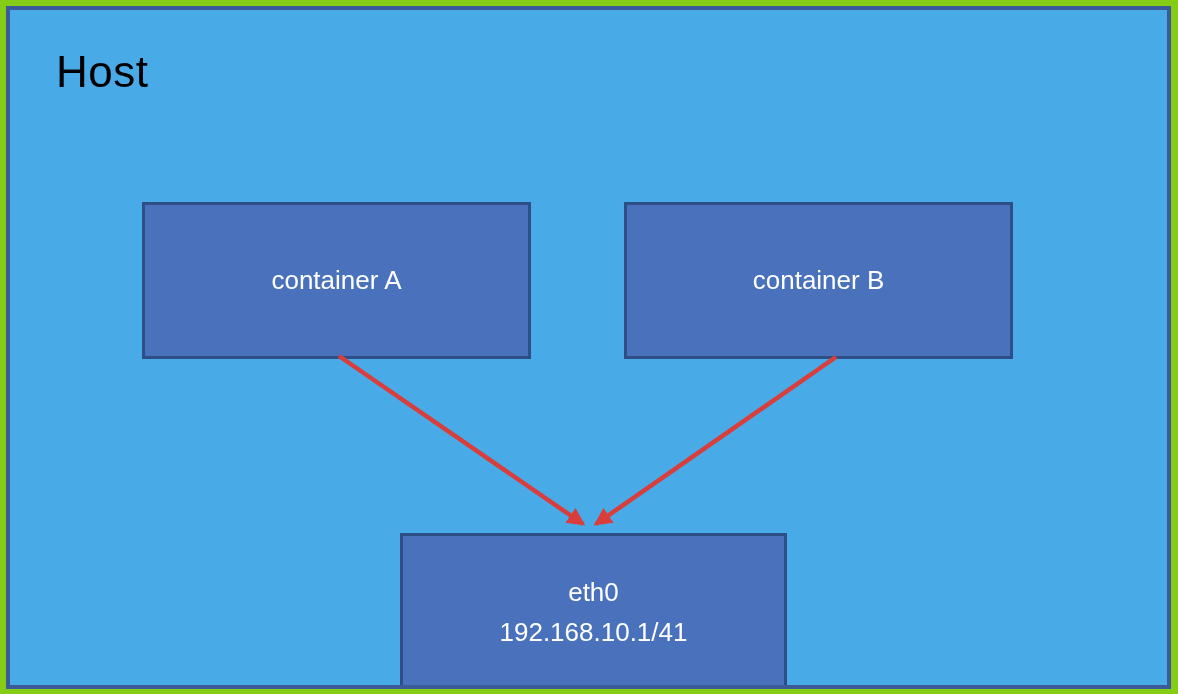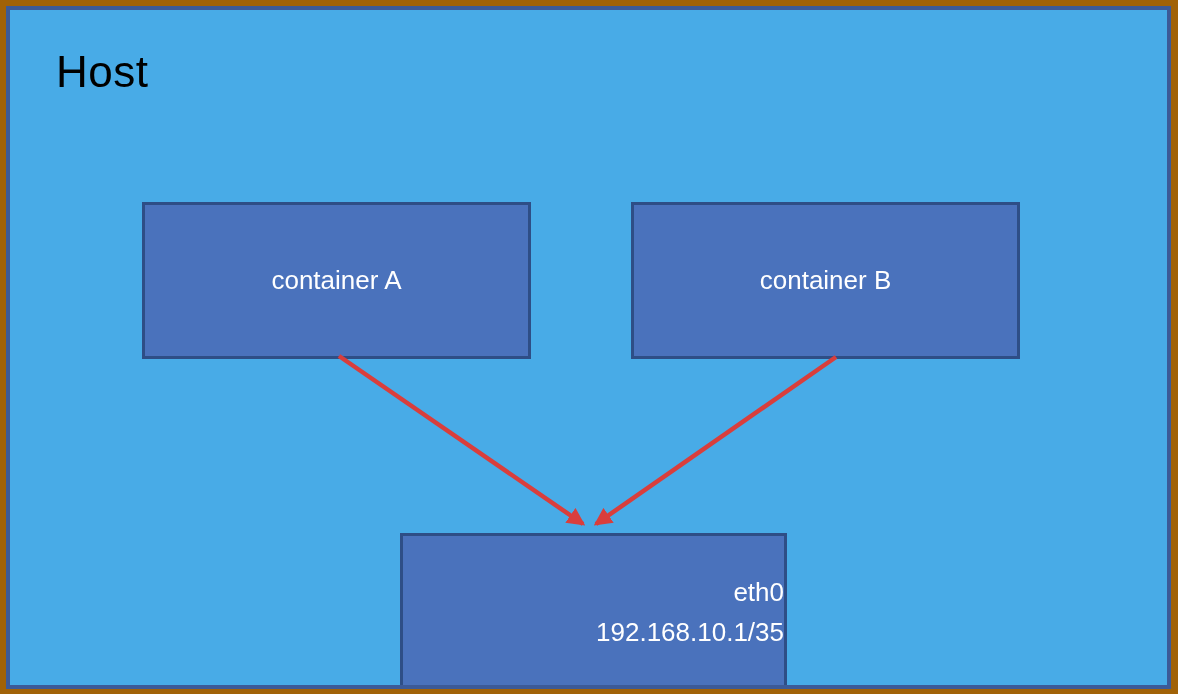--- a/index.html
+++ b/index.html
@@ -5,21 +5,21 @@
   html, body {
     margin: 0;
     padding: 0;
     background: #ffffff;
     font-family: "Liberation Sans", "DejaVu Sans", sans-serif;
   }
   .canvas {
     position: relative;
     width: 1178px;
     height: 694px;
-    background: #a16207;
+    background: #84cc16;
     overflow: hidden;
   }
   .host {
     position: absolute;
     left: 6px;
     top: 6px;
     width: 1157px;
     height: 675px;
     background: var(--host-fill, #48ABE7);
     border: 4px solid var(--host-border, #3C5A97);
@@ -45,29 +45,29 @@
   }
   .node.container {
     width: 389px;
     height: 157px;
     display: flex;
     flex-direction: column;
     justify-content: space-around;
     align-items: center;
   }
   .node-a { left: 132px; top: 192px; }   
-  .node-b { left: 614px; top: 192px; margin-left: 7px; }
+  .node-b { left: 614px; top: 192px; }
   .node-eth0 {
     left: 390px;
     top: 523px;
     width: 387px;
     height: 170px;
     padding-top: 36px;
   }
-  .node-eth0 .line { line-height: 40px; text-align: right; }
+  .node-eth0 .line { line-height: 40px; }
   .arrow-layer {
     position: absolute;
     left: 0;
     top: 0;
     width: 1178px;
     height: 694px;
     pointer-events: none;
   }
 </style>
 </head>
@@ -81,21 +81,21 @@
     <div class="node container node-a">
       <div class="line">container A</div>
     </div>
 
     <div class="node container node-b">
       <div class="line">container B</div>
     </div>
 
     <div class="node node-eth0">
       <div class="line">eth0</div>
-      <div class="line">192.168.10.1/35</div>
+      <div class="line">192.168.10.1/41</div>
     </div>
   </div>
 
   <svg class="arrow-layer" viewBox="0 0 1178 694" xmlns="http://www.w3.org/2000/svg">
     <defs>
       <marker id="arrowhead" viewBox="0 0 10 10" refX="8.5" refY="5" markerWidth="4" markerHeight="4" orient="auto-start-reverse">
         <path d="M 0 0 L 10 5 L 0 10 z" class="arrow-fill" fill="#D93E3C"></path>
       </marker>
     </defs>
     <line class="arrow-stroke" x1="339" y1="356" x2="583" y2="524" stroke-width="4.5" marker-end="url(#arrowhead)" stroke="#D93E3C"></line>

